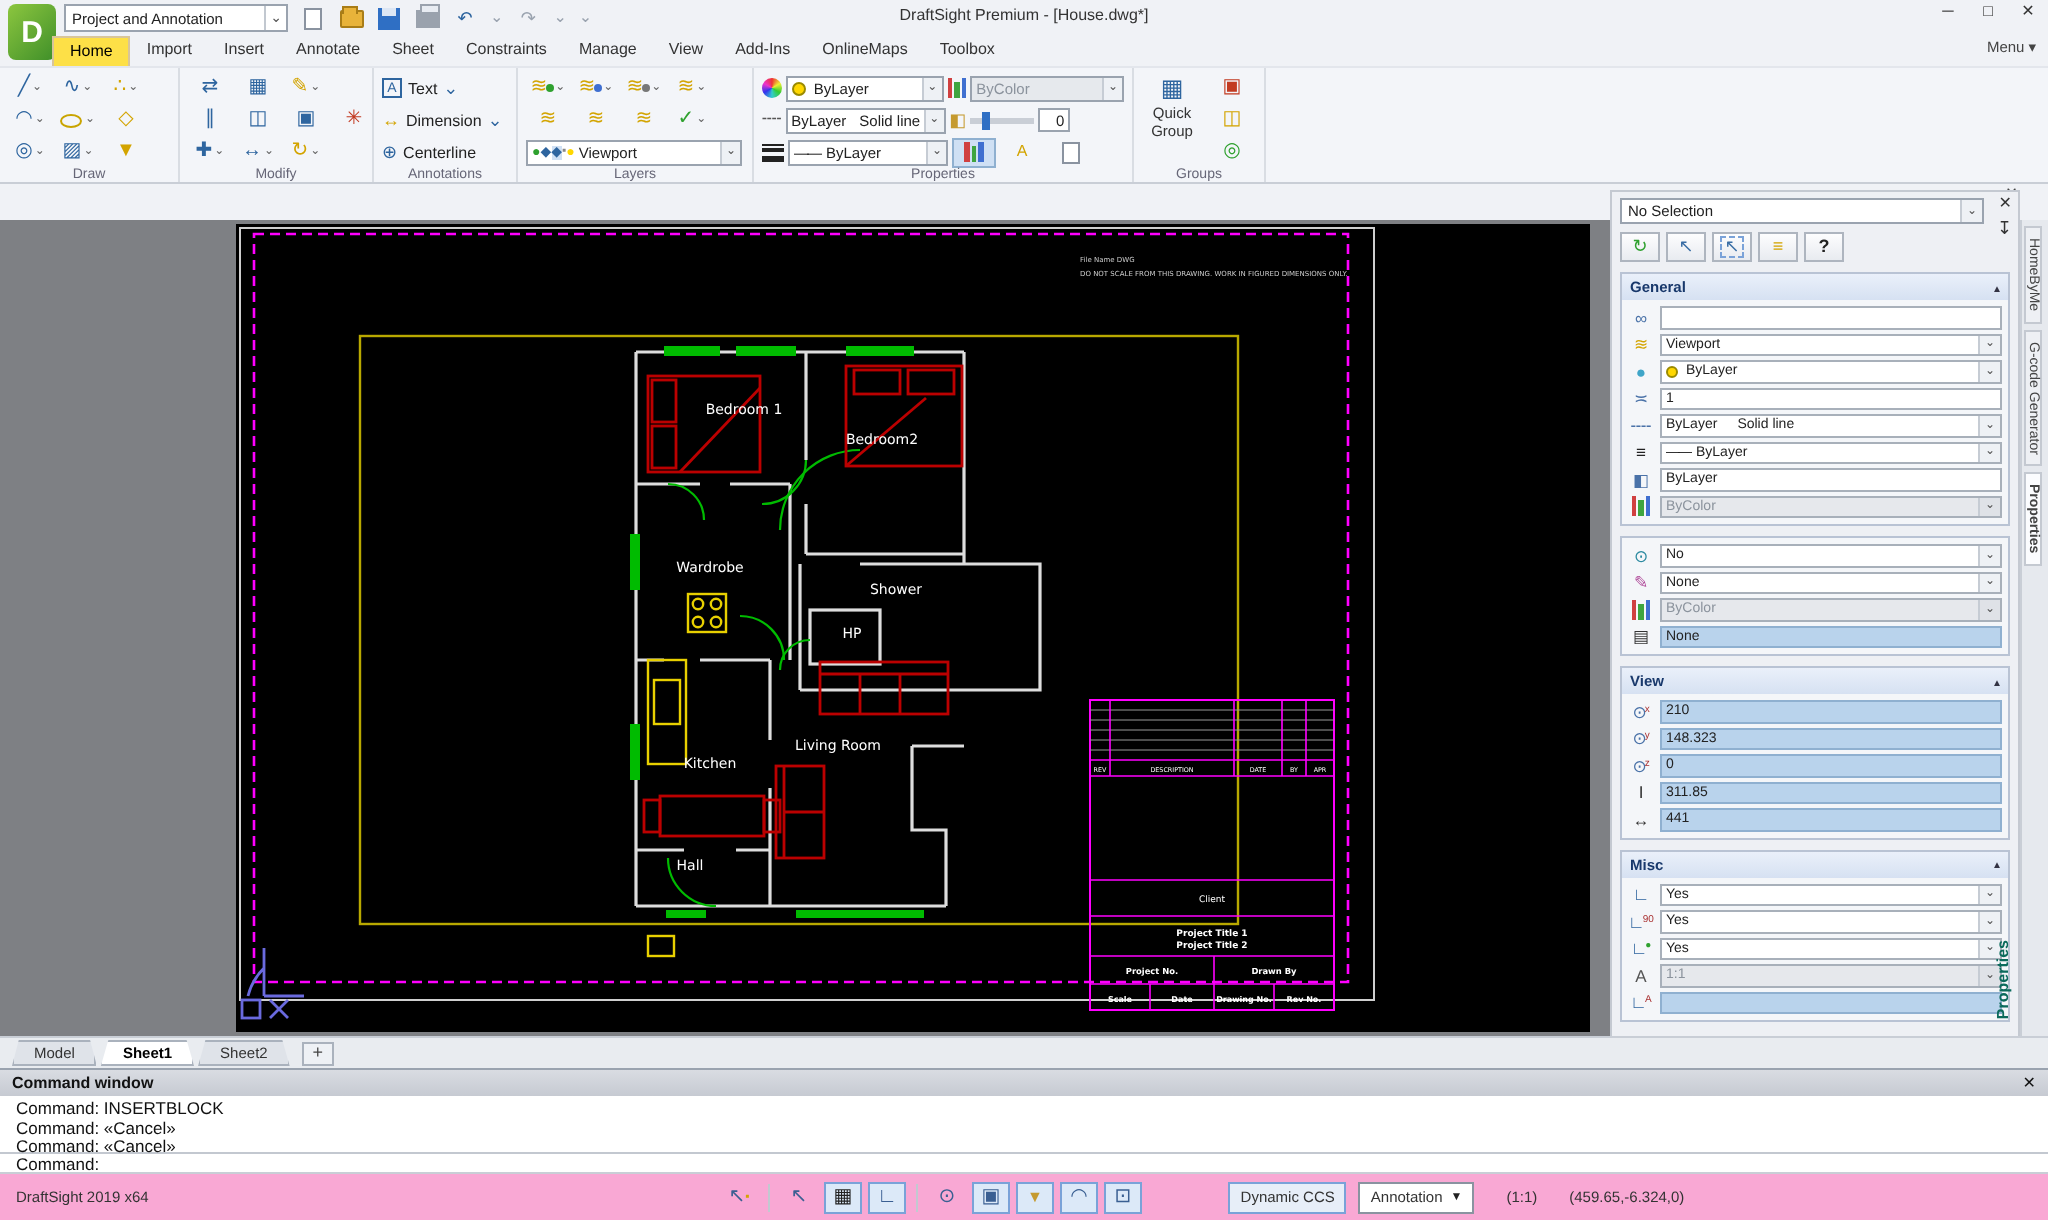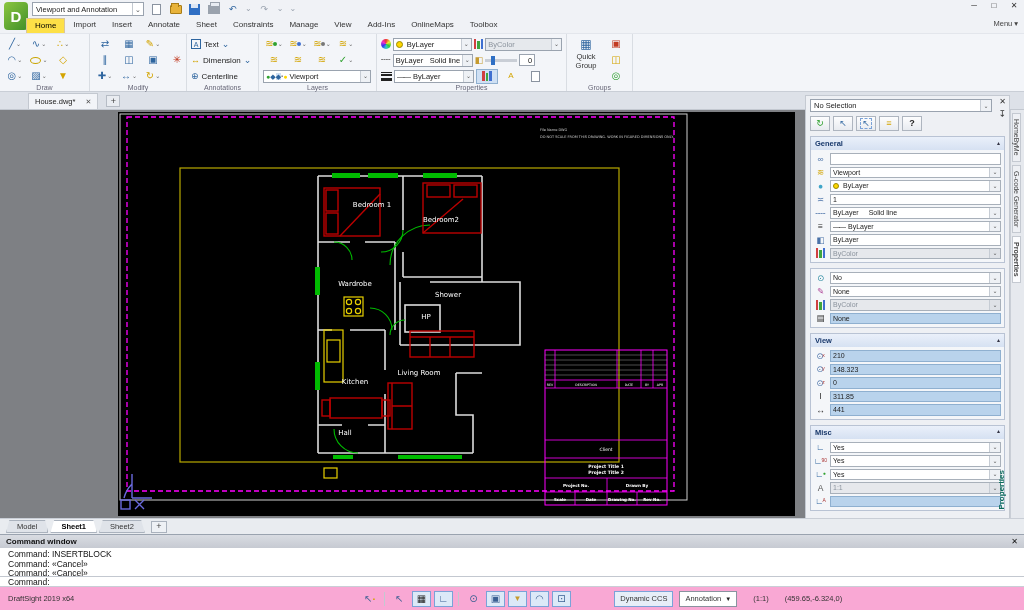--- a/index.html
+++ b/index.html
@@ -139,21 +139,21 @@
   .sb-txt{margin-left:16px;}
 </style>
 </head>
 <body>
 
 <div id="app">
 
   <div id="titlebar">
     <div id="logo" class="g gi-D"></div>
     <div id="wsbox">
-      <span class="t">Viewport and Annotation</span>
+      <span class="t">Project and Annotation</span>
       <span class="c g gi-caret"></span>
     </div>
     <div class="qat">
       <span class="qbtn">
           <span class="i-page"></span>
         </span>
       <span class="qbtn">
           <span class="i-fld"></span>
         </span>
       <span class="qbtn">
@@ -161,20 +161,21 @@
         </span>
       <span class="qbtn">
           <span class="i-prn"></span>
         </span>
       <span class="qbtn g gi-undo blu"></span>
         <span class="g gi-caret qsep"></span>
       <span class="qbtn g gi-redo" style="color:#9aa3af"></span>
         <span class="g gi-caret qsep"></span>
       <span class="g gi-caret qsep"></span>
     </div>
+    <div id="wintitle">DraftSight Premium - [House.dwg*]</div>
     <div class="winctl">
       <span class="g gi-min"></span>
       <span class="g gi-max"></span>
       <span class="g gi-close"></span>
     </div>
   </div>
 
   <div id="menurow">
     <div class="mtabs">
       <span class="mtab active">Home</span>
@@ -439,27 +440,20 @@
           <span class="icell">
               <span class="g gi-circ grn"></span>
             </span>
         </div>
       </div>
       <div class="rlabel">Groups</div>
     </div>
     <div style="flex:1"></div>
   </div>
 
-  <div id="doctabs">
-    <div class="dtab">
-      <span>House.dwg*</span>
-      <span class="g gi-close"></span>
-    </div>
-    <div class="newtab g gi-plus"></div>
-  </div>
 
   <div id="main">
     <div id="canvas">
       <svg id="sheet" width="677" height="404" viewBox="0 0 677 404">
         <rect x="0" y="0" width="677" height="404" fill="#000"></rect>
         <rect x="2" y="2" width="567" height="386" fill="none" stroke="#cfcfcf" stroke-width="1"></rect>
         <rect x="9" y="5" width="547" height="374" fill="none" stroke="#ff00ff" stroke-width="1.3" stroke-dasharray="5,3"></rect>
         <rect x="62" y="56" width="439" height="294" fill="none" stroke="#b8a800" stroke-width="1.2"></rect>
 
         <text x="422" y="19" font-size="3.5" fill="#cccccc" font-family="DejaVu Sans">File Name      DWG</text>

